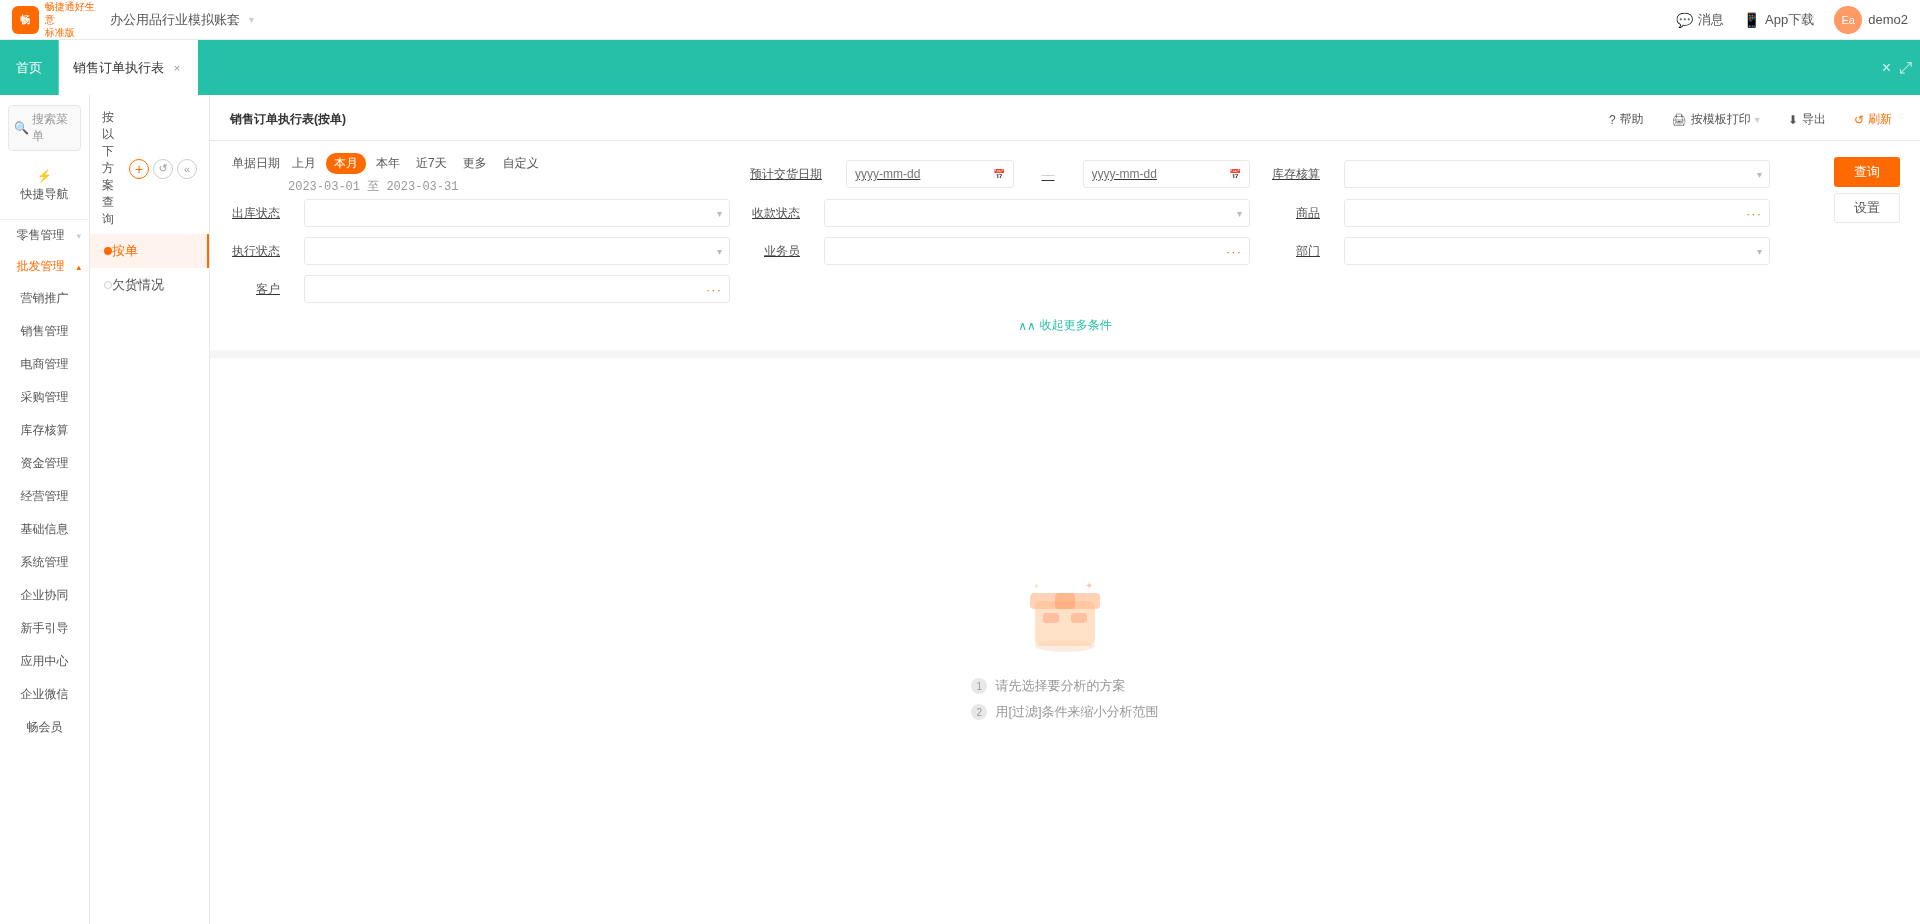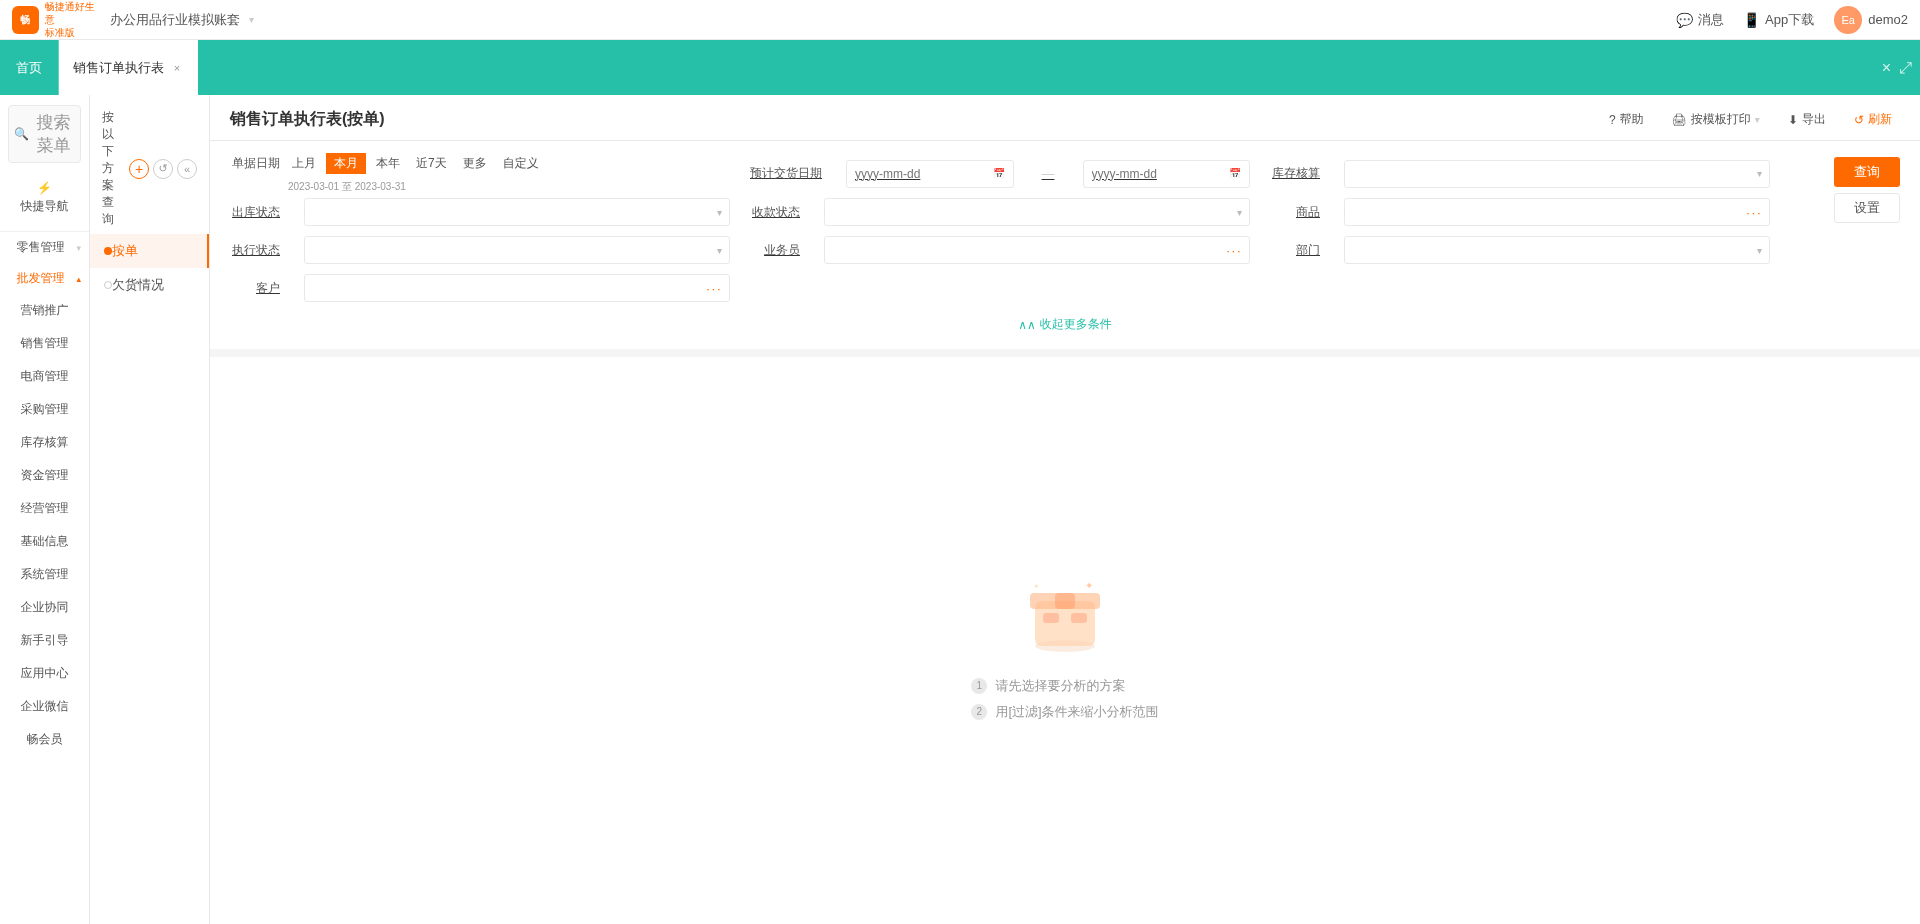--- a/index.html
+++ b/index.html
@@ -252,21 +252,21 @@
     }
 
     .page-header {
       background: #fff;
       padding: 12px 20px 8px;
       border-bottom: 1px solid #e8e8e8;
       display: flex;
       align-items: center;
     }
     .page-title {
-      font-size: 16px;
+      font-size: 12px;
       font-weight: bold;
       color: #333;
     }
     .page-actions {
       margin-left: auto;
       display: flex;
       align-items: center;
       gap: 12px;
     }
     .action-btn {
@@ -332,26 +332,27 @@
     .date-quick-btn {
       padding: 2px 6px;
       font-size: 12px;
       cursor: pointer;
       color: #555;
       border-radius: 3px;
     }
     .date-quick-btn.active {
       background: #ff6a00;
       color: #fff;
-      border-radius: 0;
+      border-radius: 10px;
       padding: 2px 8px;
     }
     .date-range-text {
-      font-size: 10px;
+      font-size: 12px;
       color: #999;
+      font-family: Liberation Mono, monospace;
     }
     .btn-query {
       padding: 6px 20px;
       background: #ff6a00;
       color: #fff;
       border: none;
       border-radius: 3px;
       cursor: pointer;
       font-size: 13px;
     }
@@ -518,21 +519,21 @@
     <span class="tab-win-btn">⤢</span>
   </div>
 </div>
 
 <div class="main-wrapper">
 
   <div class="sidebar">
     <div class="sidebar-search">
       <div class="sidebar-search-btn">
         <span>🔍</span>
-        <span style="font-size:17px;color:#999;text-align:center;">搜索菜单</span>
+        <span style="font-size:12px;color:#999;">搜索菜单</span>
       </div>
     </div>
     <div class="sidebar-quick-nav">
       <div class="sidebar-item">
         <span>⚡</span>
         <span class="sidebar-label">快捷导航</span>
       </div>
     </div>
     <div class="sidebar-section">
       <div class="sidebar-item has-arrow">

